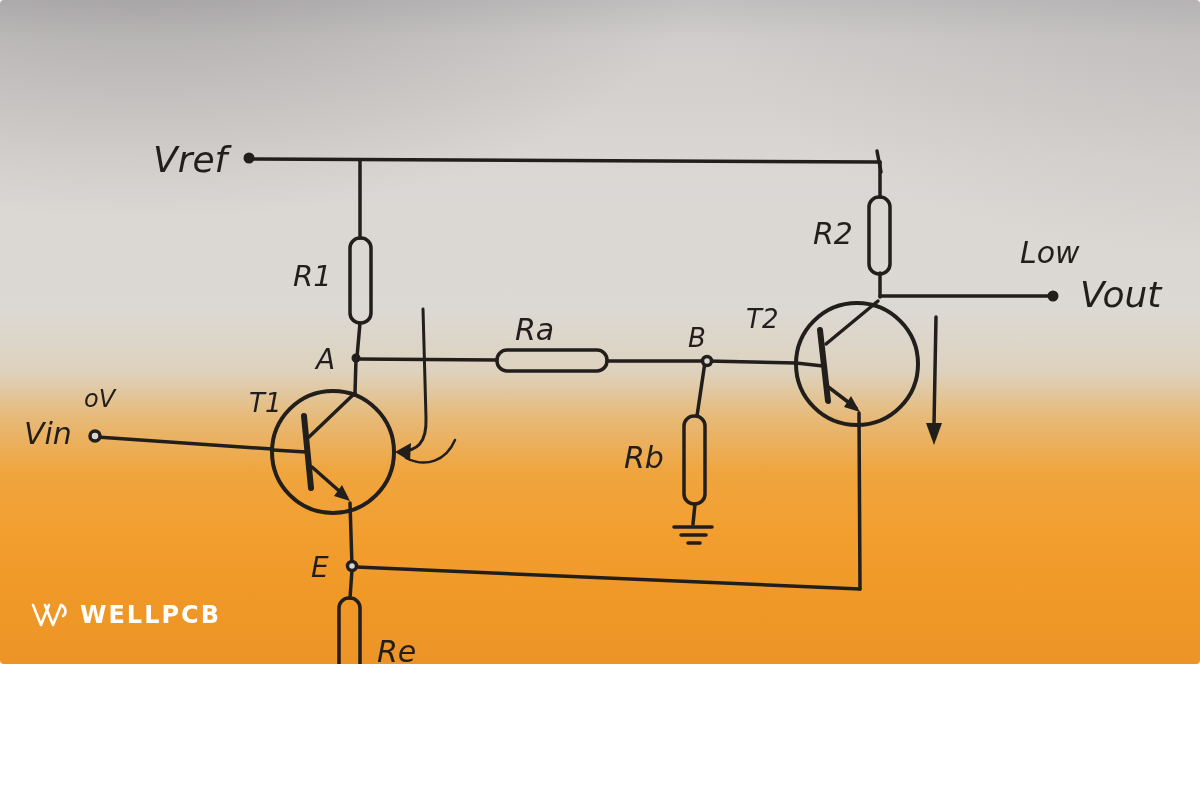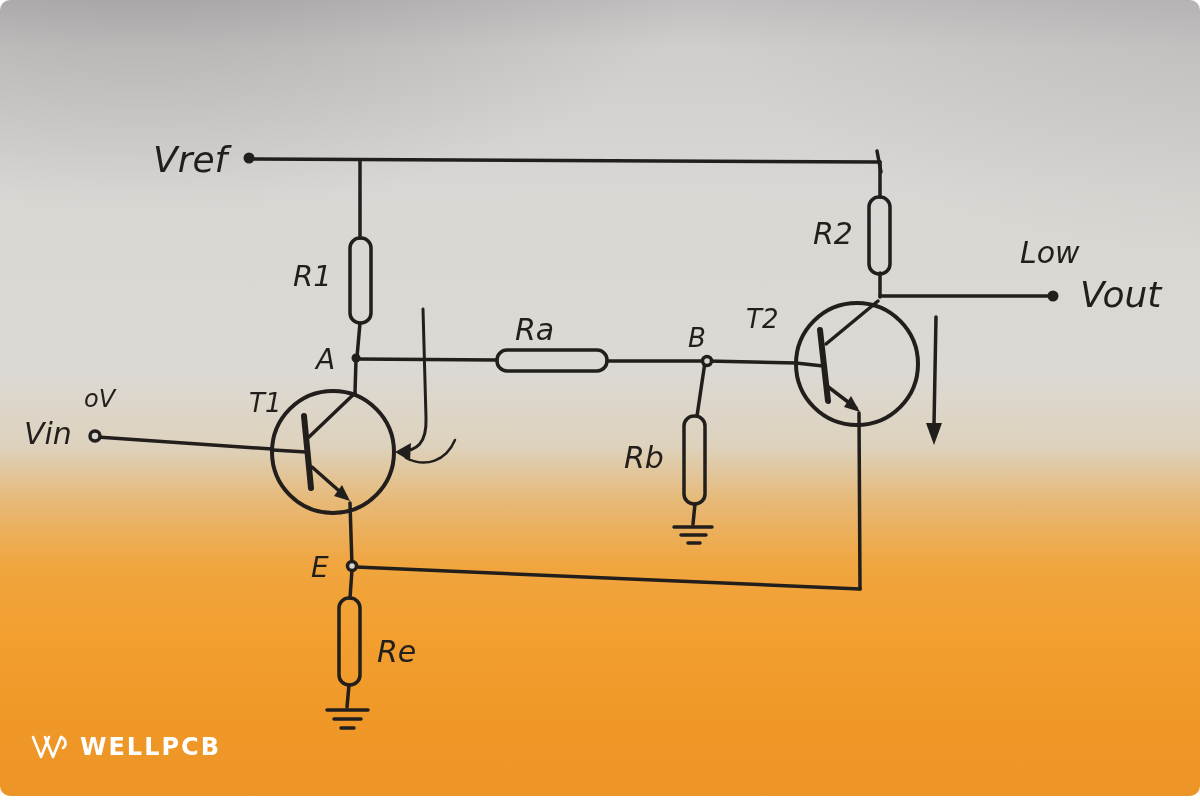--- a/index.html
+++ b/index.html
@@ -1,19 +1,19 @@
 <!DOCTYPE html>
 <html><head>
 <meta charset="utf-8">
 <style>
   html,body{margin:0;padding:0;background:#ffffff;}
   .stage{
     position:relative;
-    width:1200px;height:796px;
-    border-radius:10px;
+    width:1200px;height:664px;
+    border-radius:4px;
     overflow:hidden;
     background:
       radial-gradient(900px 420px at 12% -6%, rgba(110,106,109,0.35), transparent 62%),
       radial-gradient(1000px 500px at 108% -4%, rgba(140,136,139,0.28), transparent 60%),
       linear-gradient(180deg,
         #c2bfc0 0%, #d0cdcc 6%, #d9d6d3 24%, #dcd9d5 46%,
         #ddd2bd 56%, #e7b977 63%, #f0a53e 71%, #f29f30 80%,
         #ef9827 90%, #ed9426 100%);
     font-family:"DejaVu Sans", sans-serif;
   }

